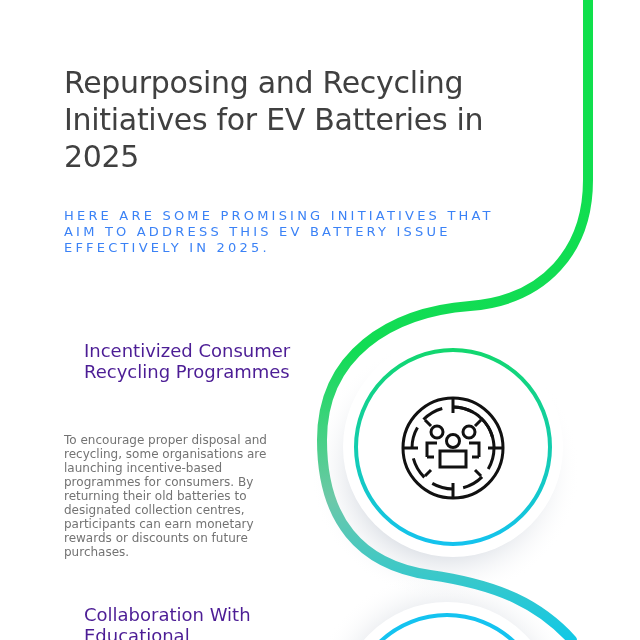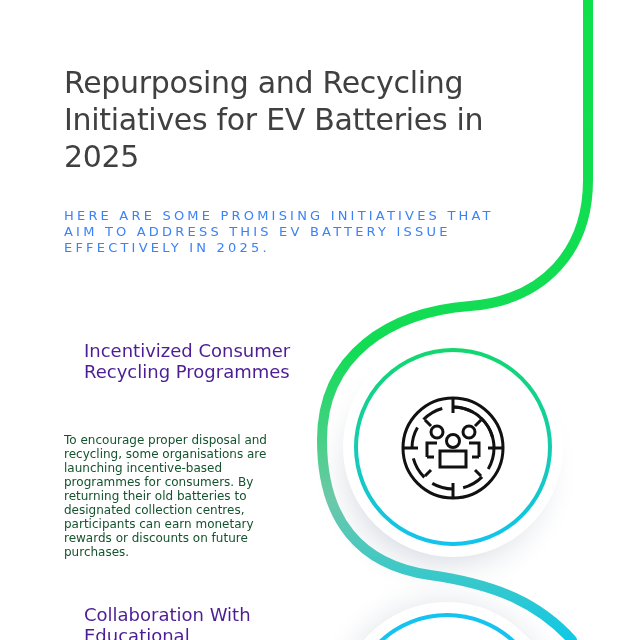--- a/index.html
+++ b/index.html
@@ -24,21 +24,21 @@
     .sec-title {
       position: absolute; left: 80px; width: 240px;
       font-family: "DejaVu Sans", sans-serif; font-weight: 500;
       font-size: 18px; line-height: 21px; color: #4c1d95; margin: 4px;
     }
     .sec1-title { top: 336px; }
     .sec2-title { top: 600px; }
     .sec-body {
       position: absolute; left: 64px; top: 433px; width: 225px;
       font-family: "DejaVu Sans", sans-serif;
-      font-size: 12px; line-height: 14px; color: #14532d; margin: 0;
+      font-size: 12px; line-height: 14px; color: #737373; margin: 0;
     }
     .icon-wrap { position: absolute; left: 400px; top: 395px; width: 106px; height: 106px; }
   </style>
 </head>
 <body>
 
 <svg class="deco" viewBox="0 0 640 640" xmlns="http://www.w3.org/2000/svg">
   <defs>
     <linearGradient id="pathGrad" x1="0" y1="0" x2="0" y2="640" gradientUnits="userSpaceOnUse">
       <stop offset="0" stop-color="#0fe04a"></stop>

